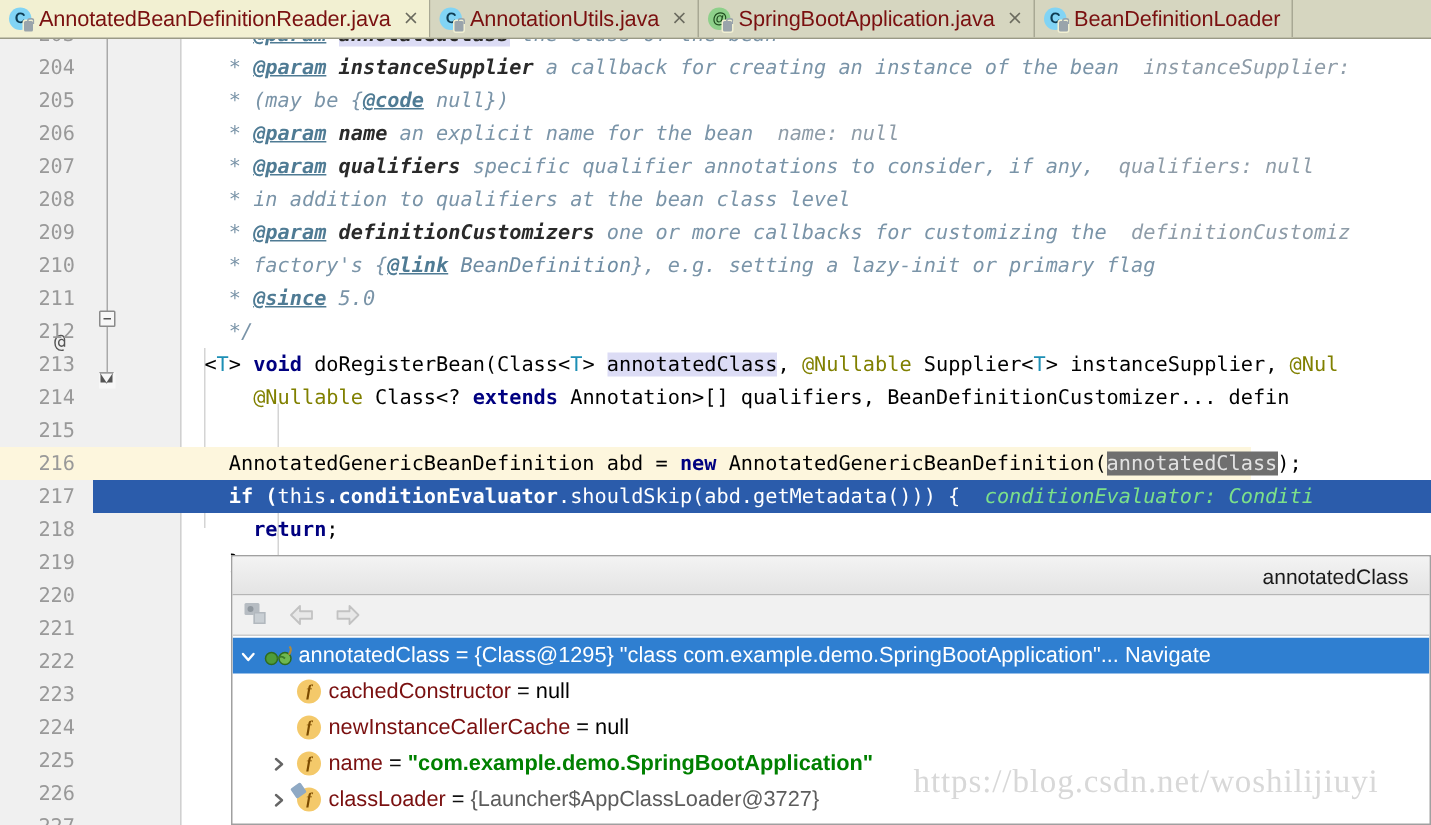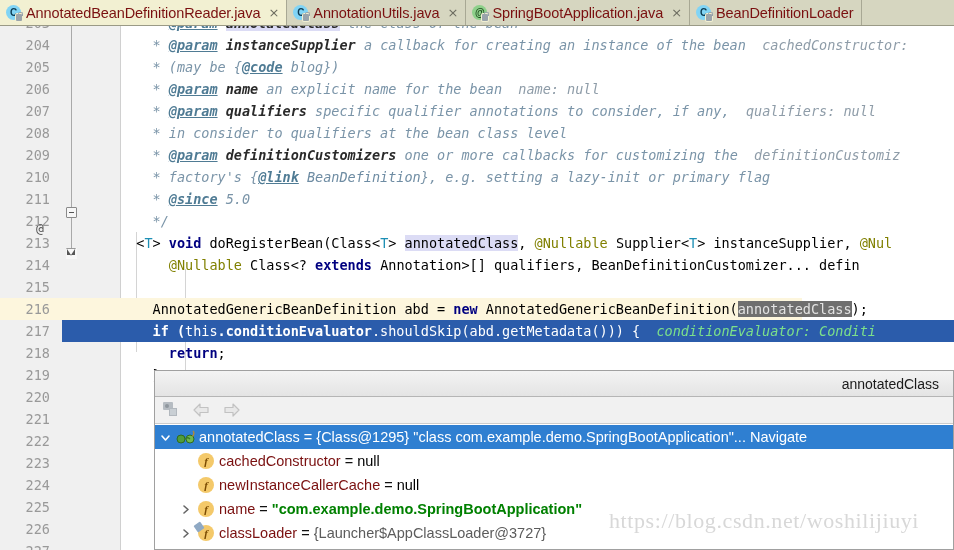--- a/index.html
+++ b/index.html
@@ -71,20 +71,21 @@
   }
   .codearea{position:absolute;left:0;top:0;width:954px;height:524px;}
 
   .line{
     position:absolute;left:0;width:802px;height:22.3px;
     font-family:"DejaVu Sans Mono","Liberation Mono",monospace;
     font-size:13.5px;
     line-height:22.3px;
     white-space:pre;
     color:#000000;
+    padding-left:32px;
   }
   .line .lnum{
     position:absolute;left:0;top:0;width:50px;text-align:right;
     color:#999999;font-size:13.5px;
     font-family:"DejaVu Sans Mono","Liberation Mono",monospace;
   }
   .line .ltext{
     position:absolute;left:120px;top:0;white-space:pre;
   }
   .line.hl-cream{ background:#fdf6dd; }
@@ -271,41 +272,41 @@
 
     <div class="codearea">
 
       <div class="line" style="top:-14px;">
         <span class="lnum">203</span>
         <span class="ltext"><span class="cmt">    * </span><span class="cmtag">@param</span><span class="cmt"> </span><span class="cmb selid">annotatedClass</span><span class="cmt"> the class of the bean</span></span>
       </div>
 
       <div class="line" style="top:8px;">
         <span class="lnum">204</span>
-        <span class="ltext"><span class="cmt">    * </span><span class="cmtag">@param</span><span class="cmt"> </span><span class="cmb">instanceSupplier</span><span class="cmt"> a callback for creating an instance of the bean</span><span class="hint">  cachedConstructor:</span></span>
+        <span class="ltext"><span class="cmt">    * </span><span class="cmtag">@param</span><span class="cmt"> </span><span class="cmb">instanceSupplier</span><span class="cmt"> a callback for creating an instance of the bean</span><span class="hint">  instanceSupplier:</span></span>
       </div>
 
       <div class="line" style="top:30px;">
         <span class="lnum">205</span>
-        <span class="ltext"><span class="cmt">    * (may be {</span><span class="cmtag">@code</span><span class="cmt"> blog})</span></span>
+        <span class="ltext"><span class="cmt">    * (may be {</span><span class="cmtag">@code</span><span class="cmt"> null})</span></span>
       </div>
 
       <div class="line" style="top:52px;">
         <span class="lnum">206</span>
         <span class="ltext"><span class="cmt">    * </span><span class="cmtag">@param</span><span class="cmt"> </span><span class="cmb">name</span><span class="cmt"> an explicit name for the bean</span><span class="hint">  name: null</span></span>
       </div>
 
       <div class="line" style="top:74px;">
         <span class="lnum">207</span>
         <span class="ltext"><span class="cmt">    * </span><span class="cmtag">@param</span><span class="cmt"> </span><span class="cmb">qualifiers</span><span class="cmt"> specific qualifier annotations to consider, if any,</span><span class="hint">  qualifiers: null</span></span>
       </div>
 
       <div class="line" style="top:96px;">
         <span class="lnum">208</span>
-        <span class="ltext"><span class="cmt">    * in consider to qualifiers at the bean class level</span></span>
+        <span class="ltext"><span class="cmt">    * in addition to qualifiers at the bean class level</span></span>
       </div>
 
       <div class="line" style="top:118px;">
         <span class="lnum">209</span>
         <span class="ltext"><span class="cmt">    * </span><span class="cmtag">@param</span><span class="cmt"> </span><span class="cmb">definitionCustomizers</span><span class="cmt"> one or more callbacks for customizing the</span><span class="hint">  definitionCustomiz</span></span>
       </div>
 
       <div class="line" style="top:140px;">
         <span class="lnum">210</span>
         <span class="ltext"><span class="cmt">    * factory's {</span><span class="cmtag">@link</span><span class="cmt"> </span><span class="cmn">BeanDefinition</span><span class="cmt">}, e.g. setting a lazy-init or primary flag</span></span>

